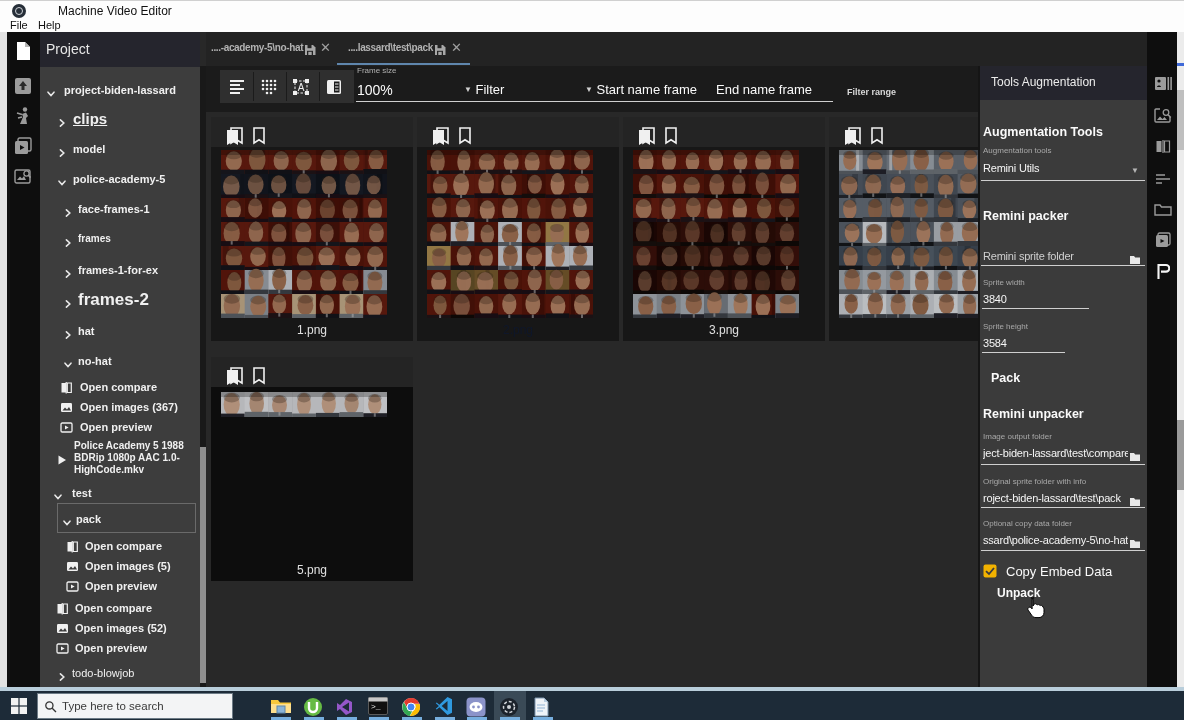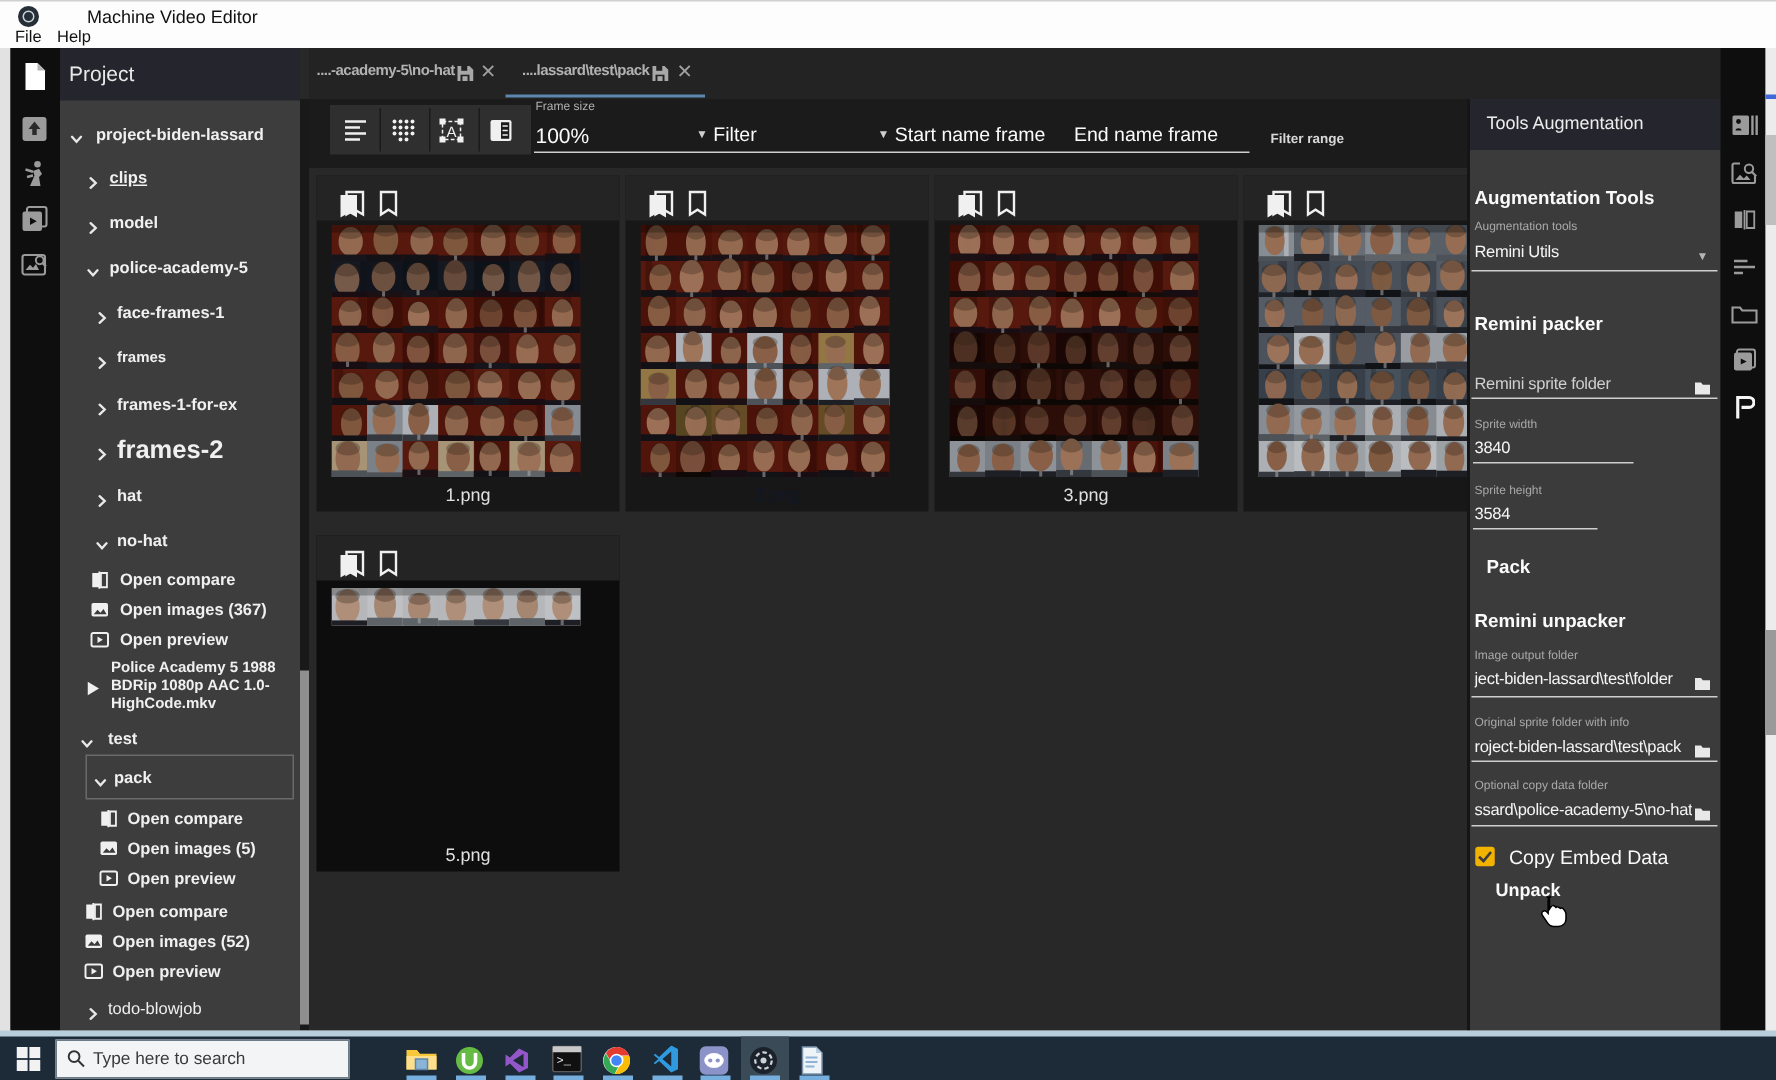--- a/index.html
+++ b/index.html
@@ -45,21 +45,21 @@
 <div class="abs" style="left:46px;top:40px;width:120px;height:18px;color:#e8e8e8;font-size:14px;line-height:18px;">Project</div>
 <div class="abs" style="left:200px;top:66px;width:6px;height:621px;background:#191919;"></div>
 <div class="abs" style="left:200px;top:447px;width:6px;height:236px;background:#8f8f8f;"></div>
 <div class="abs" style="left:46px;top:85px;width:12px;height:12px;"><svg width="10" height="10" viewBox="0 0 10 10" style="">
       <path d="M2 3.2 L5 6.5 L8 3.2" stroke="#e8e8e8" stroke-width="1.6" fill="none" stroke-linecap="round"></path>
     </svg></div>
 <div class="abs" style="left:64px;top:83px;width:132px;height:14px;color:#f0f0f0;font-size:11px;line-height:14px;font-weight:bold;white-space:nowrap;overflow:hidden;">project-biden-lassard</div>
 <div class="abs" style="left:57px;top:114px;width:12px;height:12px;"><svg width="10" height="10" viewBox="0 0 10 10" style="">
       <path d="M3.4 1.8 L6.8 5 L3.4 8.2" stroke="#e8e8e8" stroke-width="1.6" fill="none" stroke-linecap="round"></path>
     </svg></div>
-<div class="abs" style="left:73px;top:112px;width:123px;height:14px;color:#f0f0f0;font-size:11px;line-height:14px;font-weight:bold;white-space:nowrap;overflow:hidden;text-decoration:underline;">clips</div>
+<div class="abs" style="left:73px;top:112px;width:123px;height:14px;color:#f0f0f0;font-size:15px;line-height:14px;font-weight:bold;white-space:nowrap;overflow:hidden;text-decoration:underline;">clips</div>
 <div class="abs" style="left:57px;top:144px;width:12px;height:12px;"><svg width="10" height="10" viewBox="0 0 10 10" style="">
       <path d="M3.4 1.8 L6.8 5 L3.4 8.2" stroke="#e8e8e8" stroke-width="1.6" fill="none" stroke-linecap="round"></path>
     </svg></div>
 <div class="abs" style="left:73px;top:142px;width:123px;height:14px;color:#f0f0f0;font-size:11px;line-height:14px;font-weight:bold;white-space:nowrap;overflow:hidden;">model</div>
 <div class="abs" style="left:57px;top:174px;width:12px;height:12px;"><svg width="10" height="10" viewBox="0 0 10 10" style="">
       <path d="M2 3.2 L5 6.5 L8 3.2" stroke="#e8e8e8" stroke-width="1.6" fill="none" stroke-linecap="round"></path>
     </svg></div>
 <div class="abs" style="left:73px;top:172px;width:123px;height:14px;color:#f0f0f0;font-size:11px;line-height:14px;font-weight:bold;white-space:nowrap;overflow:hidden;">police-academy-5</div>
 <div class="abs" style="left:63px;top:204px;width:12px;height:12px;"><svg width="10" height="10" viewBox="0 0 10 10" style="">
       <path d="M3.4 1.8 L6.8 5 L3.4 8.2" stroke="#e8e8e8" stroke-width="1.6" fill="none" stroke-linecap="round"></path>
@@ -1243,21 +1243,21 @@
 <div class="abs" style="left:981px;top:265px;width:164px;height:1px;background:#cfcfcf;"></div>
 <div class="abs" style="left:983px;top:278px;width:160px;height:10px;color:#a9a9a9;font-size:8px;line-height:10px;">Sprite width</div>
 <div class="abs" style="left:983px;top:292px;width:145px;height:15px;color:#f5f5f5;font-size:11px;line-height:15px;white-space:nowrap;overflow:hidden;letter-spacing:-0.2px;">3840</div>
 <div class="abs" style="left:982px;top:308px;width:107px;height:1px;background:#cfcfcf;"></div>
 <div class="abs" style="left:983px;top:322px;width:160px;height:10px;color:#a9a9a9;font-size:8px;line-height:10px;">Sprite height</div>
 <div class="abs" style="left:983px;top:336px;width:145px;height:15px;color:#f5f5f5;font-size:11px;line-height:15px;white-space:nowrap;overflow:hidden;letter-spacing:-0.2px;">3584</div>
 <div class="abs" style="left:982px;top:352px;width:83px;height:1px;background:#cfcfcf;"></div>
 <div class="abs" style="left:983px;top:371px;width:160px;height:15px;color:#fafafa;font-size:12.5px;font-weight:bold;line-height:15px;"><span style="margin-left:8px;">Pack</span></div>
 <div class="abs" style="left:983px;top:407px;width:160px;height:15px;color:#fafafa;font-size:12.5px;font-weight:bold;line-height:15px;">Remini unpacker</div>
 <div class="abs" style="left:983px;top:432px;width:160px;height:10px;color:#a9a9a9;font-size:8px;line-height:10px;">Image output folder</div>
-<div class="abs" style="left:983px;top:446px;width:145px;height:15px;color:#f5f5f5;font-size:11px;line-height:15px;white-space:nowrap;overflow:hidden;letter-spacing:-0.2px;">ject-biden-lassard\test\folder</div>
+<div class="abs" style="left:983px;top:446px;width:145px;height:15px;color:#f5f5f5;font-size:11px;line-height:15px;white-space:nowrap;overflow:hidden;letter-spacing:-0.2px;">ject-biden-lassard\test\compare</div>
 <div class="abs" style="left:1129px;top:448px;width:12px;height:11px;"><svg width="12" height="11" viewBox="0 0 12 11" style="">
       <path d="M1 2 h4 l1.2 1.5 H11 V10 H1 z" fill="#e8e8e8"></path>
     </svg></div>
 <div class="abs" style="left:981px;top:464px;width:164px;height:1px;background:#cfcfcf;"></div>
 <div class="abs" style="left:983px;top:477px;width:160px;height:10px;color:#a9a9a9;font-size:8px;line-height:10px;">Original sprite folder with info</div>
 <div class="abs" style="left:983px;top:491px;width:145px;height:15px;color:#f5f5f5;font-size:11px;line-height:15px;white-space:nowrap;overflow:hidden;letter-spacing:-0.2px;">roject-biden-lassard\test\pack</div>
 <div class="abs" style="left:1129px;top:493px;width:12px;height:11px;"><svg width="12" height="11" viewBox="0 0 12 11" style="">
       <path d="M1 2 h4 l1.2 1.5 H11 V10 H1 z" fill="#e8e8e8"></path>
     </svg></div>
 <div class="abs" style="left:981px;top:507px;width:164px;height:1px;background:#cfcfcf;"></div>

